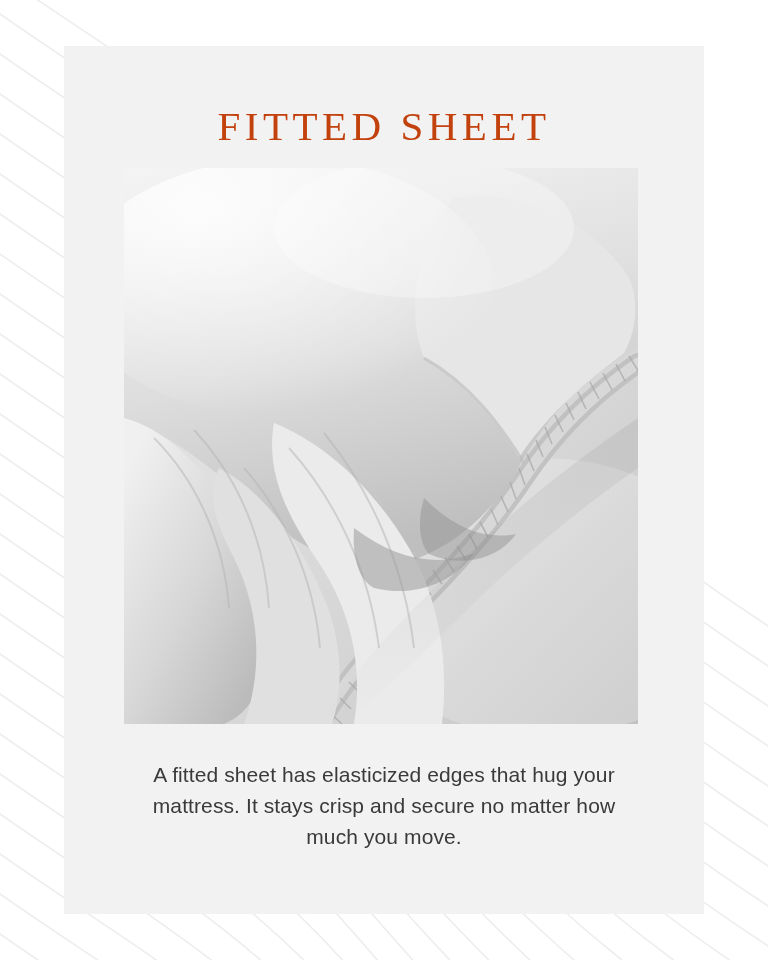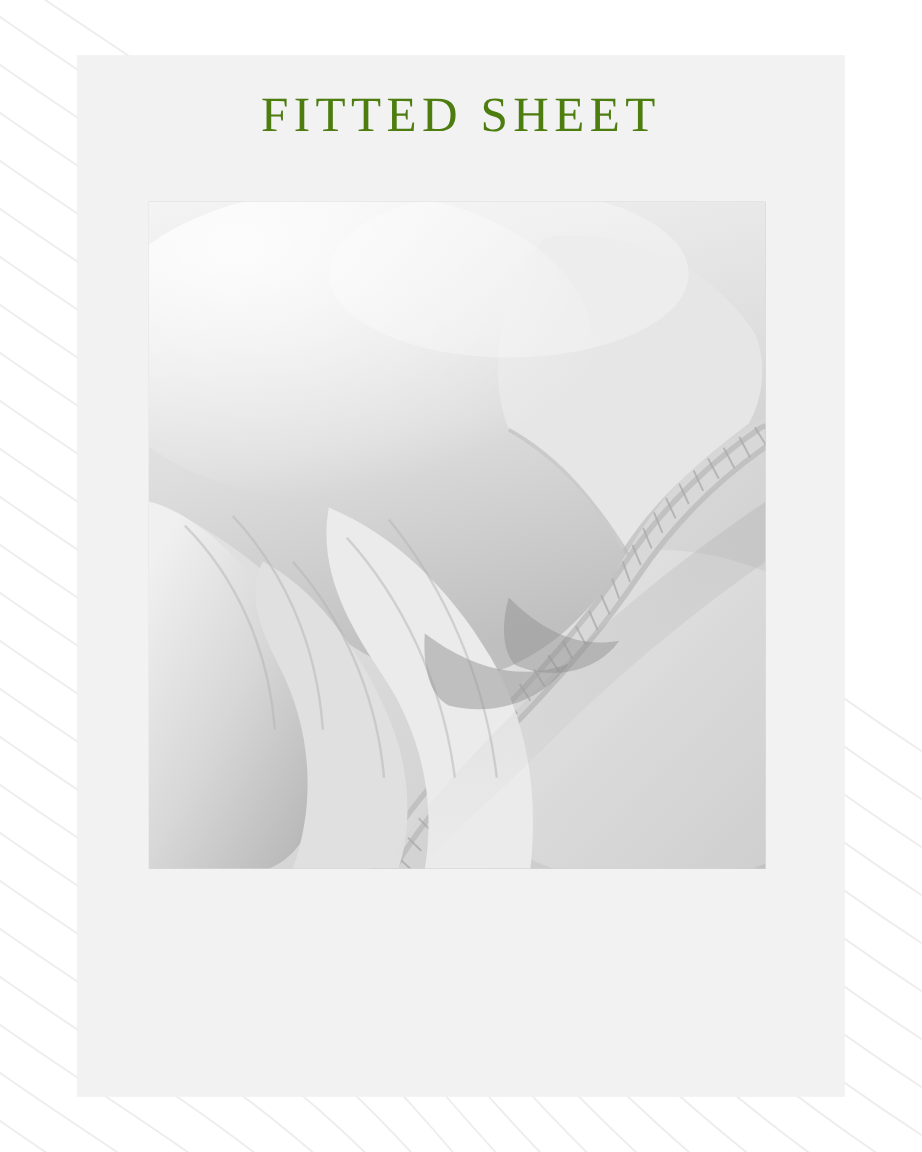--- a/index.html
+++ b/index.html
@@ -34,25 +34,25 @@
     background: #f2f2f2;
     z-index: 1;
   }
 
   #page-title {
     position: absolute;
     left: 0;
     top: 0;
     width: 640px;
     text-align: center;
-    margin-top: 29px;
+    margin-top: 60px;
     font-family: "Liberation Serif", serif;
     font-size: 41px;
     letter-spacing: 4.5px;
-    color: #4d7c0f;
+    color: #c2410c;
     font-weight: 400;
     line-height: 1;
   }
 
   
   #photo-frame {
     position: absolute;
     left: 60px;
     top: 122px;
     width: 514px;
@@ -215,14 +215,15 @@
       <path d="M230 360 C270 390, 310 400, 350 385 C330 415, 290 430, 250 420 C235 412, 228 390, 230 360 Z" fill="#9a9a9a" opacity="0.55"></path>
       <path d="M300 330 C330 360, 360 372, 392 366 C374 392, 336 400, 305 386 C294 374, 294 350, 300 330 Z" fill="#8e8e8e" opacity="0.45"></path>
 
       <path d="M196 556 C230 500, 280 450, 330 400 C380 350, 440 300, 514 250 L514 300 C450 345, 390 395, 340 445 C290 495, 248 530, 226 556 Z" fill="url(#shadowGrad)" opacity="0.35"></path>
 
       <ellipse cx="160" cy="120" rx="210" ry="130" fill="url(#lightSpot)"></ellipse>
       <ellipse cx="300" cy="60" rx="150" ry="70" fill="#ffffff" opacity="0.3"></ellipse>
     </svg>
   </div>
 
+  <div id="caption">A fitted sheet has elasticized edges that hug your mattress. It stays crisp and secure no matter how much you move.</div>
 
 </div>
 
 </body></html>

